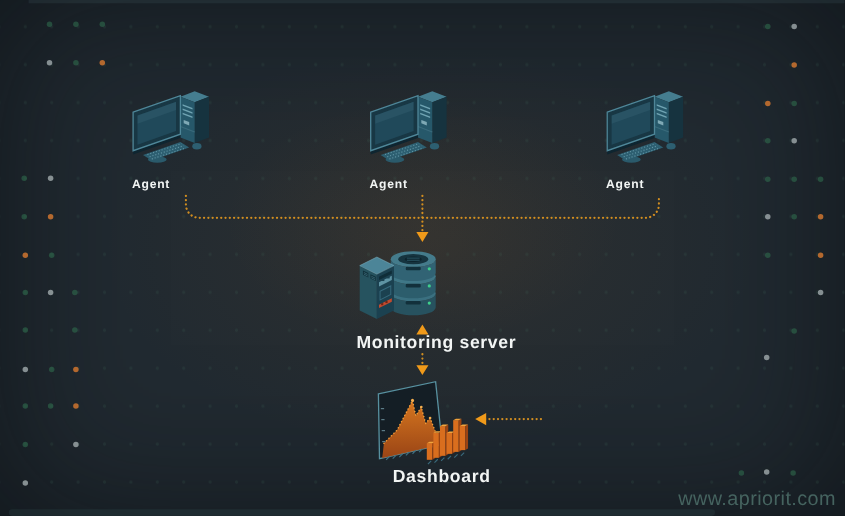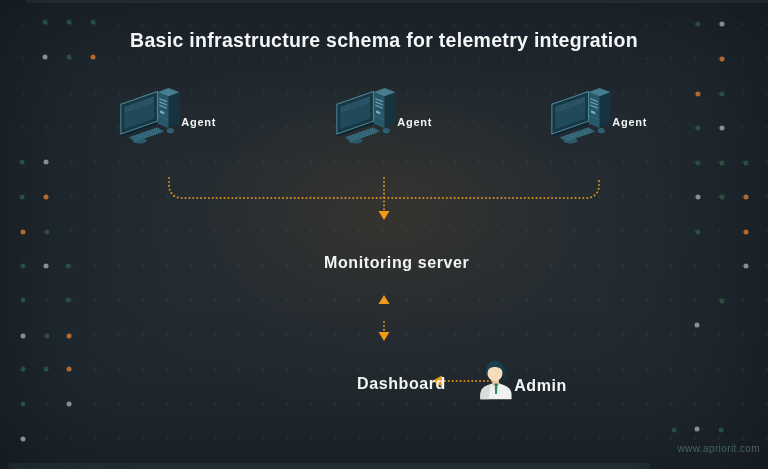--- a/index.html
+++ b/index.html
@@ -26,39 +26,39 @@
   .c-green{background:#2E6B4D;opacity:.6;}
 
   .title{
     position:absolute;top:29px;left:0;width:100%;margin:0;text-align:center;
     font-size:19.5px;font-weight:bold;letter-spacing:.3px;color:#F4F6F7;
   }
   .connectors{position:absolute;left:0;top:0;pointer-events:none;}
   .dot-line{fill:none;stroke:#DB9320;stroke-width:2;stroke-linecap:round;stroke-dasharray:0.1 3.8;opacity:.95;}
   .arrowhead{fill:#F09A1A;}
 
-  .node{position:absolute;display:flex;flex-direction:row;align-items:center;}
+  .node{position:absolute;display:flex;flex-direction:column;align-items:flex-start;}
   .label{
     color:#F2F5F4;font-weight:bold;text-align:center;white-space:nowrap;
   }
   .label.sm{font-size:11px;letter-spacing:.7px;margin-top:10px;}
   .label.md{font-size:16px;letter-spacing:.6px;}
   .node.agent{left:120px;top:82px;width:96px;}
   .node.agent.a2{left:336px;}
   .node.agent.a3{left:551px;}
   .node.server{left:324px;top:222px;width:120px;}
   .node.server .label{margin-top:9px;}
   .node.dashboard{left:333px;top:343px;width:102px;}
   .node.dashboard .label{margin-top:2px;margin-left:24px;}
   .node.admin{left:477px;top:349px;width:90px;}
   .node.admin .label{margin-top:11px;}
 
   .footer{
     position:absolute;top:443px;right:8px;
-    font-size:10px;letter-spacing:.4px;color:#45635F;
+    font-size:18px;letter-spacing:.4px;color:#45635F;
   }
 </style>
 </head>
 <body>
 
 <div class="stage">
   <div class="dotgrid"></div>
   <div class="edge top"></div>
   <div class="edge bottom"></div>
   <div id="dots">
@@ -104,21 +104,20 @@
       <div class="dot c-green" style="left: 698px; top: 232px;"></div>
       <div class="dot c-orange" style="left: 746px; top: 232px;"></div>
       <div class="dot c-gray" style="left: 746px; top: 266px;"></div>
       <div class="dot c-green" style="left: 722px; top: 301px;"></div>
       <div class="dot c-gray" style="left: 697px; top: 325px;"></div>
       <div class="dot c-green" style="left: 674px; top: 430px;"></div>
       <div class="dot c-gray" style="left: 697px; top: 429px;"></div>
       <div class="dot c-green" style="left: 721px; top: 430px;"></div>
     </div>
 
-  <h1 class="title">Basic infrastructure schema for telemetry integration</h1>
 
   <svg class="connectors" width="768" height="469" viewBox="0 0 768 469">
 
     <path class="dot-line" d="M169,178 v8 c0,6.6 5.4,12 12,12 h406 c6.6,0 12,-5.4 12,-12 v-8"></path>
     <path class="dot-line" d="M384,178 V210"></path>
     <polygon class="arrowhead" points="378.5,211 389.5,211 384,220"></polygon>
 
     <polygon class="arrowhead" points="378.5,304 389.5,304 384,295"></polygon>
     <path class="dot-line" d="M384,322 V331"></path>
     <polygon class="arrowhead" points="378.5,332 389.5,332 384,341"></polygon>
@@ -364,35 +363,15 @@
               <rect x="0" y="44.2" width="5" height="22" fill="#D96E1E"></rect>
               <polygon points="5,44.2 7.5,42.8 7.5,64.8 5,66.2" fill="#9A4312"></polygon>
               <polygon points="0,44.2 2.5,42.8 7.5,42.8 5,44.2" fill="#F2A33B"></polygon>
             </g>
         </g>
       </g>
     </svg>
     <div class="label md">Dashboard</div>
   </div>
 
-  <div class="node admin">
-    <svg width="54" height="62" viewBox="0 0 56 64">
-
-      <path d="M5,61 L5,54 Q5,44 16,40 L24,37 L33,37 L41,40 Q52,44 52,54 L52,61 Z" fill="#EFF2F0"></path>
-      <path d="M5,61 L5,54 Q5,44 16,40 L22,38 Q18,48 18,61 Z" fill="#D9DEDC"></path>
-
-      <rect x="23" y="30" width="10" height="10" fill="#E6C6A2"></rect>
-
-      <polygon points="26.5,37.5 31,37.5 30,53 27.3,53" fill="#2F8C5C"></polygon>
-      <polygon points="26.5,37.5 31,37.5 30.3,41 27.2,41" fill="#237348"></polygon>
-
-      <path d="M23,37 L27,42 M34,37 L30.5,42" stroke="#C9CFCC" stroke-width="1.2" fill="none"></path>
-
-      <ellipse cx="27" cy="21" rx="11.5" ry="13" fill="#F5DDBC"></ellipse>
-
-      <path d="M13,22 Q13,4 29,3 Q45,5 44,20 L44,32 Q40,29 38.5,20 Q37,13 28,12.5 Q19,12 16.5,18 Q15,21 15,26 Q13.5,25 13,22 Z" fill="#1C3E4D"></path>
-      <path d="M29,3 Q45,5 44,20 L44,32 Q41,29 39.5,22 Q42,12 33,6 Z" fill="#153240"></path>
-    </svg>
-    <div class="label md">Admin</div>
-  </div>
 
   <div class="footer">www.apriorit.com</div>
 </div>
 
 </body></html>

